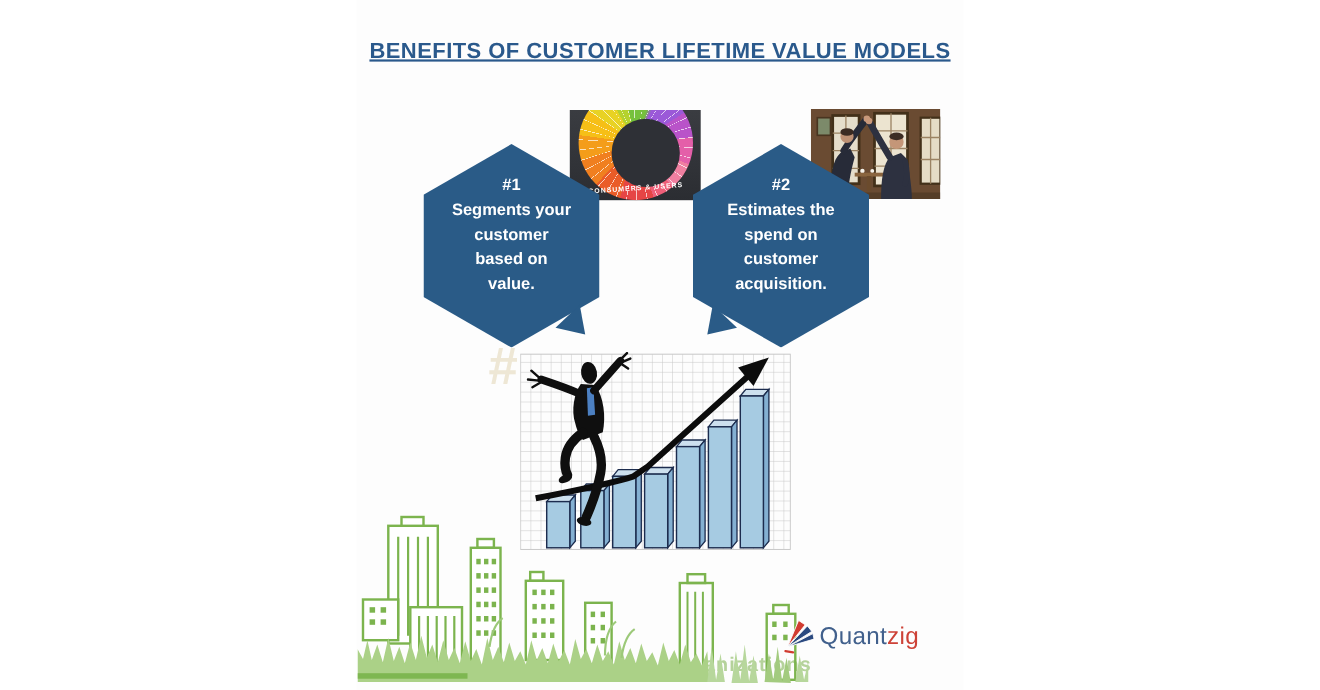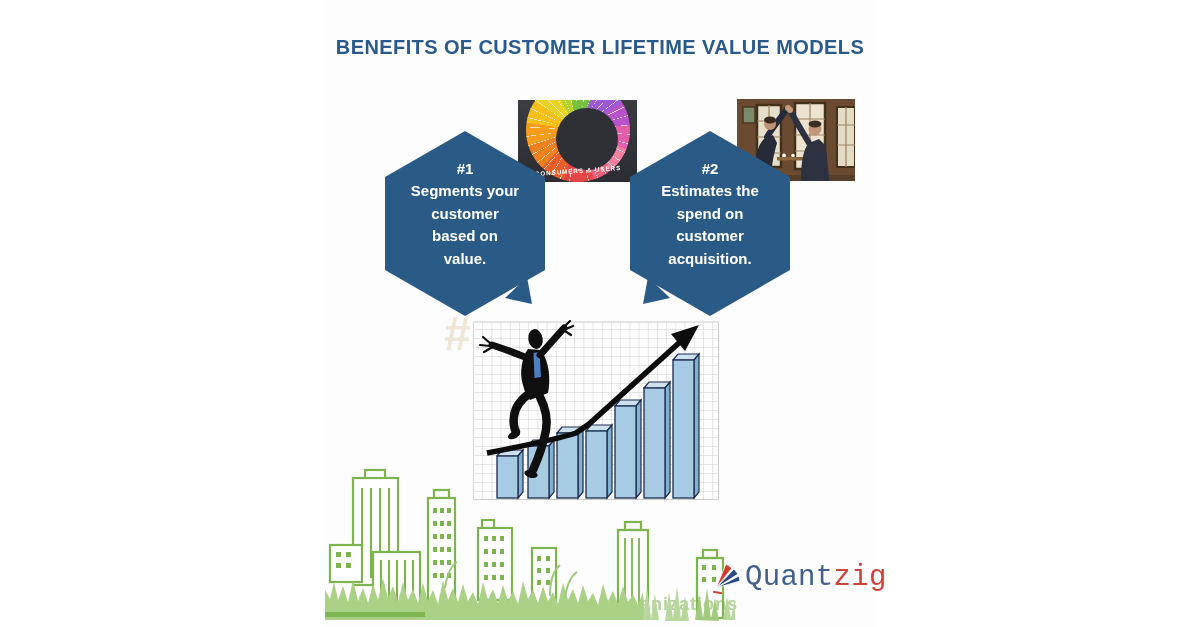--- a/index.html
+++ b/index.html
@@ -1,20 +1,20 @@
 <!DOCTYPE html>
 <html><head>
 <meta charset="utf-8">
 <style>
   html,body{margin:0;padding:0;background:#ffffff;width:1200px;height:627px;overflow:hidden;
             font-family:"Liberation Sans",sans-serif;}
   #canvas{position:absolute;left:324px;top:0;width:552px;height:627px;background:#fdfdfd;}
 
   .page-title{position:absolute;left:0;right:0;top:36px;text-align:center;
-              font-weight:bold;font-size:20px;letter-spacing:.4px;color:#2a598c;}
+              font-weight:bold;font-size:20px;letter-spacing:.4px;color:#2a598c;text-decoration:underline;}
 
   
   .photo{position:absolute;overflow:hidden;}
   #photo-wheel{left:194px;top:100px;width:119px;height:82px;background:linear-gradient(#3a3c41,#2b2d32);}
   .wheel-ring{position:absolute;left:8px;top:-22px;width:104px;height:104px;border-radius:50%;
     background:conic-gradient(#76c13d 0 18deg,#9b59d8 26deg 58deg,#b953c9 58deg 84deg,
       #e45fa9 84deg 112deg,#f07fa0 112deg 140deg,#ef5e78 140deg 162deg,#e64545 162deg 196deg,
       #ea5c28 196deg 224deg,#f07f1f 224deg 252deg,#f49d1a 252deg 278deg,#f6bf17 278deg 304deg,
       #e8d224 304deg 330deg,#b5d22e 330deg 348deg,#76c13d 348deg 360deg);}
   .wheel-lines{position:absolute;left:8px;top:-22px;width:104px;height:104px;border-radius:50%;
@@ -40,21 +40,21 @@
   .bar-top{fill:#cde0ee;stroke:#1c2c4e;stroke-width:1.2px;}
   .bar-side{fill:#84b0d2;stroke:#1c2c4e;stroke-width:1.2px;}
 
   #skyline{position:absolute;left:1px;top:468px;width:410px;height:159px;z-index:3;}
   .wm-bottom-text{position:absolute;left:316px;top:594px;z-index:2;font-weight:bold;font-size:18px;
                   color:#b5d29b;letter-spacing:1px;}
 
   
   #logo{position:absolute;left:388px;top:558px;height:42px;z-index:4;}
   #logo-icon{position:absolute;left:0;top:4px;}
-  .logo-text{position:absolute;left:33px;top:0;font-size:29px;line-height:40px;letter-spacing:.3px;white-space:nowrap;font-family:Liberation Mono, monospace;}
+  .logo-text{position:absolute;left:33px;top:0;font-size:22px;line-height:40px;letter-spacing:.3px;white-space:nowrap;}
   .logo-primary{color:#41608c;}
   .logo-secondary{color:#cd4237;}
 </style>
 </head>
 <body>
 
 <div id="canvas">
 
   <div class="page-title">BENEFITS OF CUSTOMER LIFETIME VALUE MODELS</div>
 

